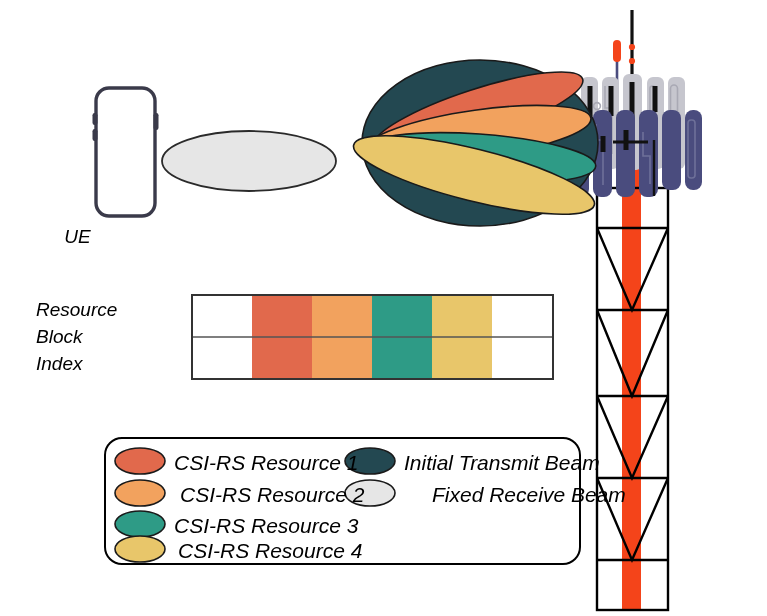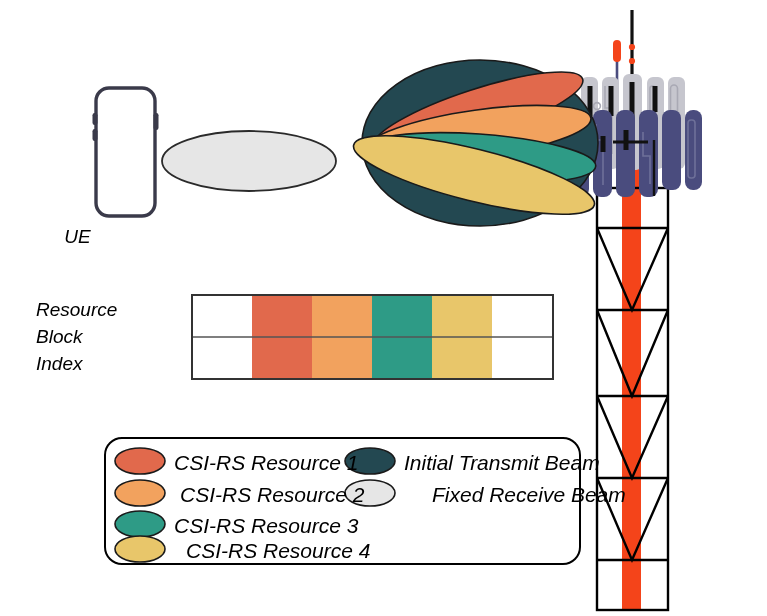--- a/index.html
+++ b/index.html
@@ -194,17 +194,17 @@
   <div class="lbl" id="ue-label">UE</div>
 
 
   <div class="lbl" id="rb-index-label">Resource
 Block
 Index</div>
 
   <div class="legend-text" style="left:174px; top:451px;">CSI-RS Resource 1</div>
   <div class="legend-text" style="left:180px; top:483px;">CSI-RS Resource 2</div>
   <div class="legend-text" style="left:174px; top:514px;">CSI-RS Resource 3</div>
-  <div class="legend-text" style="left:186px; top:539px;">CSI-RS Resource 4</div>
+  <div class="legend-text" style="left:178px; top:539px;">CSI-RS Resource 4</div>
   <div class="legend-text" style="left:404px; top:451px;">Initial Transmit Beam</div>
   <div class="legend-text" style="left:388px; top:483px;margin-left:44px;">Fixed Receive Beam</div>
 
 </div>
 
 </body></html>

